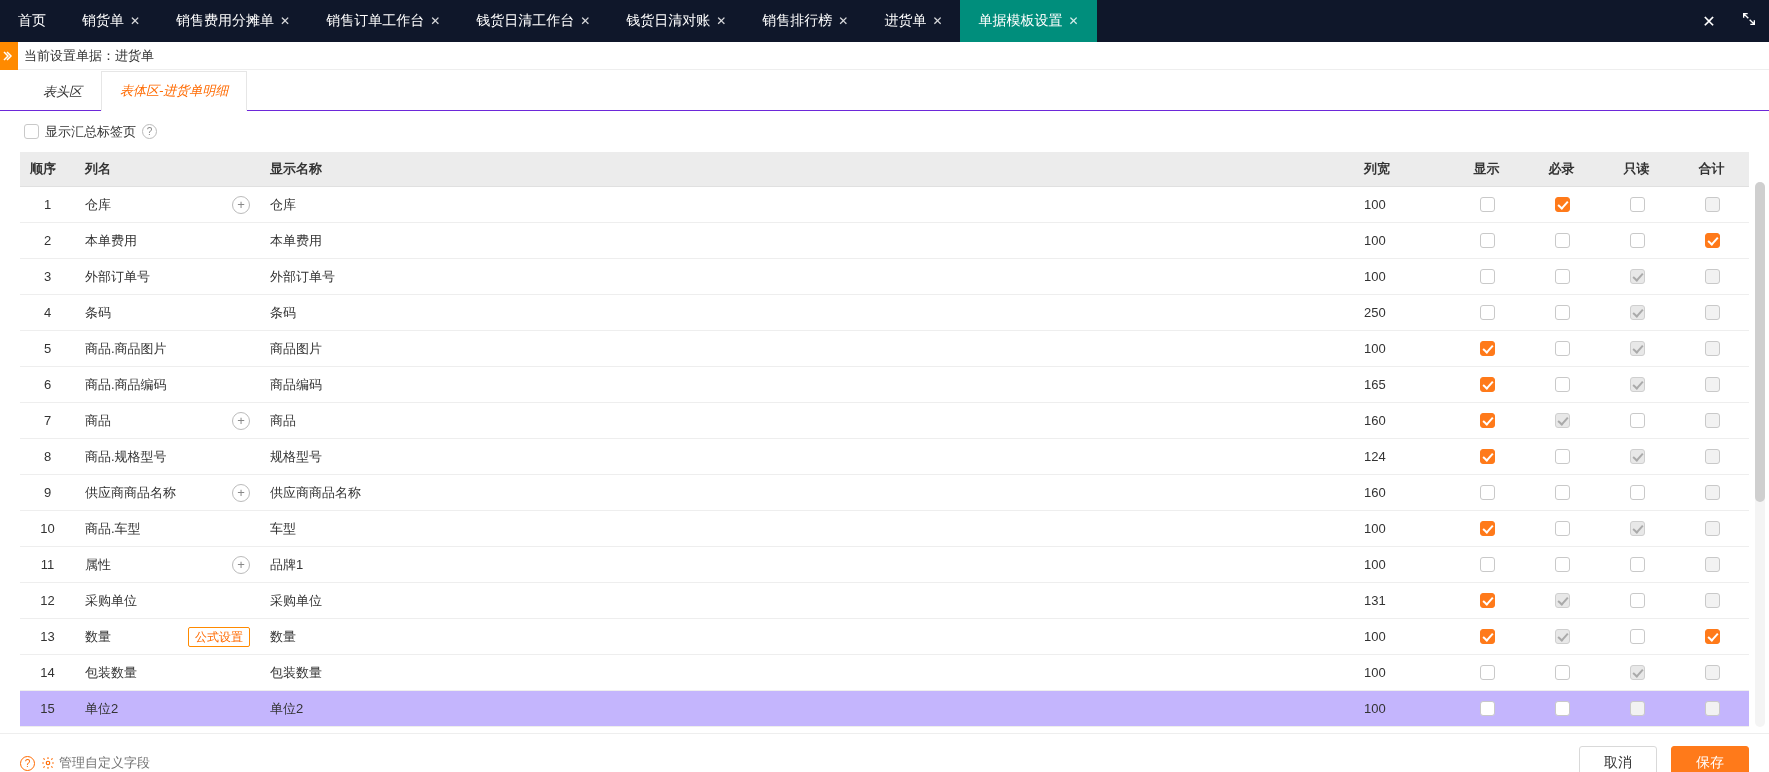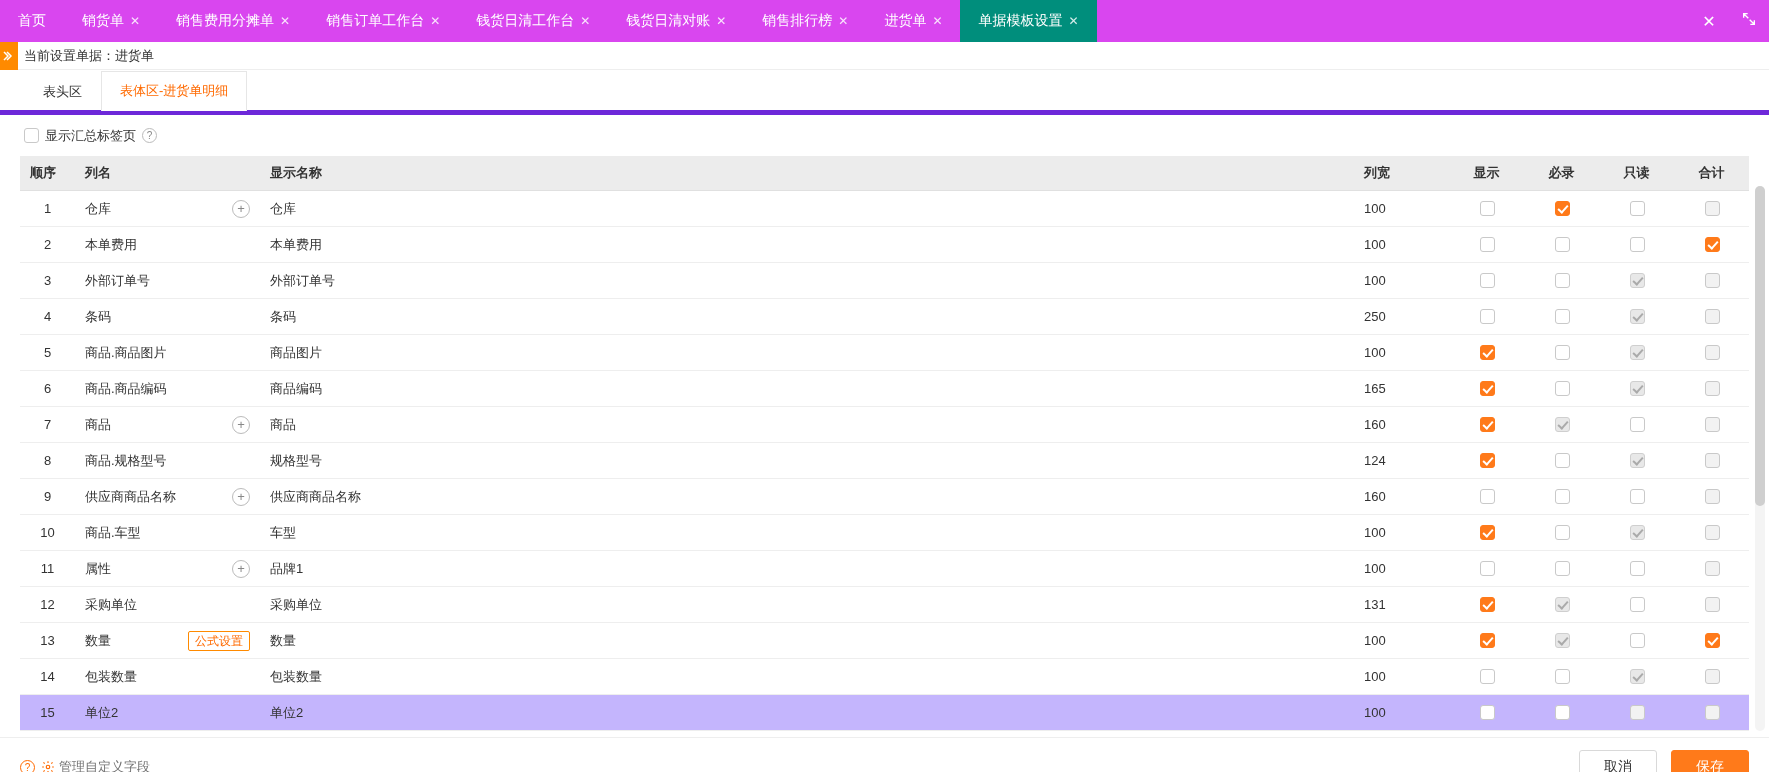--- a/index.html
+++ b/index.html
@@ -1,34 +1,34 @@
 <!DOCTYPE html>
 <html><head>
 <meta charset="utf-8">
 <style>
   * { box-sizing: border-box; }
   html, body { margin:0; padding:0; font-family: "Microsoft YaHei", Arial, sans-serif; font-size:13px; color:#333; background:#fff; }
   body { width:1769px; }
 
   
-  .topbar { position:relative; height:42px; background:#d946ef; display:flex; align-items:stretch; }
+  .topbar { position:relative; height:42px; background:#0f172a; display:flex; align-items:stretch; }
   .topbar .tab { display:inline-flex; align-items:center; padding:0 18px; color:#fff; font-size:14px; cursor:pointer; position:relative; }
   .topbar .tab .tab-label { white-space:nowrap; }
   .topbar .tab .close { margin-left:6px; font-size:12px; color:rgba(255,255,255,.85); cursor:pointer; }
   .topbar .tab.active { background:#008e7c; }
   .topbar .spacer { flex:1; }
   .topbar .tb-btn { display:inline-flex; align-items:center; justify-content:center; width:40px; color:#fff; cursor:pointer; font-size:16px; }
 
   
   .current-strip { display:flex; align-items:center; height:28px; padding:0 8px 0 0; border-bottom:1px solid #eee; font-size:13px; color:#333; }
   .chevron-box { width:18px; height:28px; display:inline-flex; align-items:center; justify-content:center; background:#ff8a00; color:#fff; margin-right:6px; }
   .chevron-box svg { width:12px; height:12px; }
 
   
-  .subtabs { display:flex; align-items:flex-end; border-bottom:5px solid #6d28d9; padding-left:24px; }
+  .subtabs { display:flex; align-items:flex-end; border-bottom:1px solid #6d28d9; padding-left:24px;font-style:italic; }
   .subtab { padding:10px 18px 10px; font-size:13px; color:#333; cursor:pointer; border:1px solid transparent; border-bottom:none; position:relative; top:1px; }
   .subtab.active { color:#ff6a00; border-color:#e6e6e6; border-bottom:1px solid #fff; background:#fff; }
 
   
   .summary-line { display:flex; align-items:center; padding:10px 20px; font-size:13px; color:#333; }
   .summary-line input { margin-right:6px; }
   .qmark { display:inline-flex; align-items:center; justify-content:center; width:15px; height:15px; border:1px solid #bbb; border-radius:50%; font-size:10px; color:#888; margin-left:6px; cursor:pointer; }
 
   
   .table-wrap { padding:0 20px 0 20px; position:relative; }

